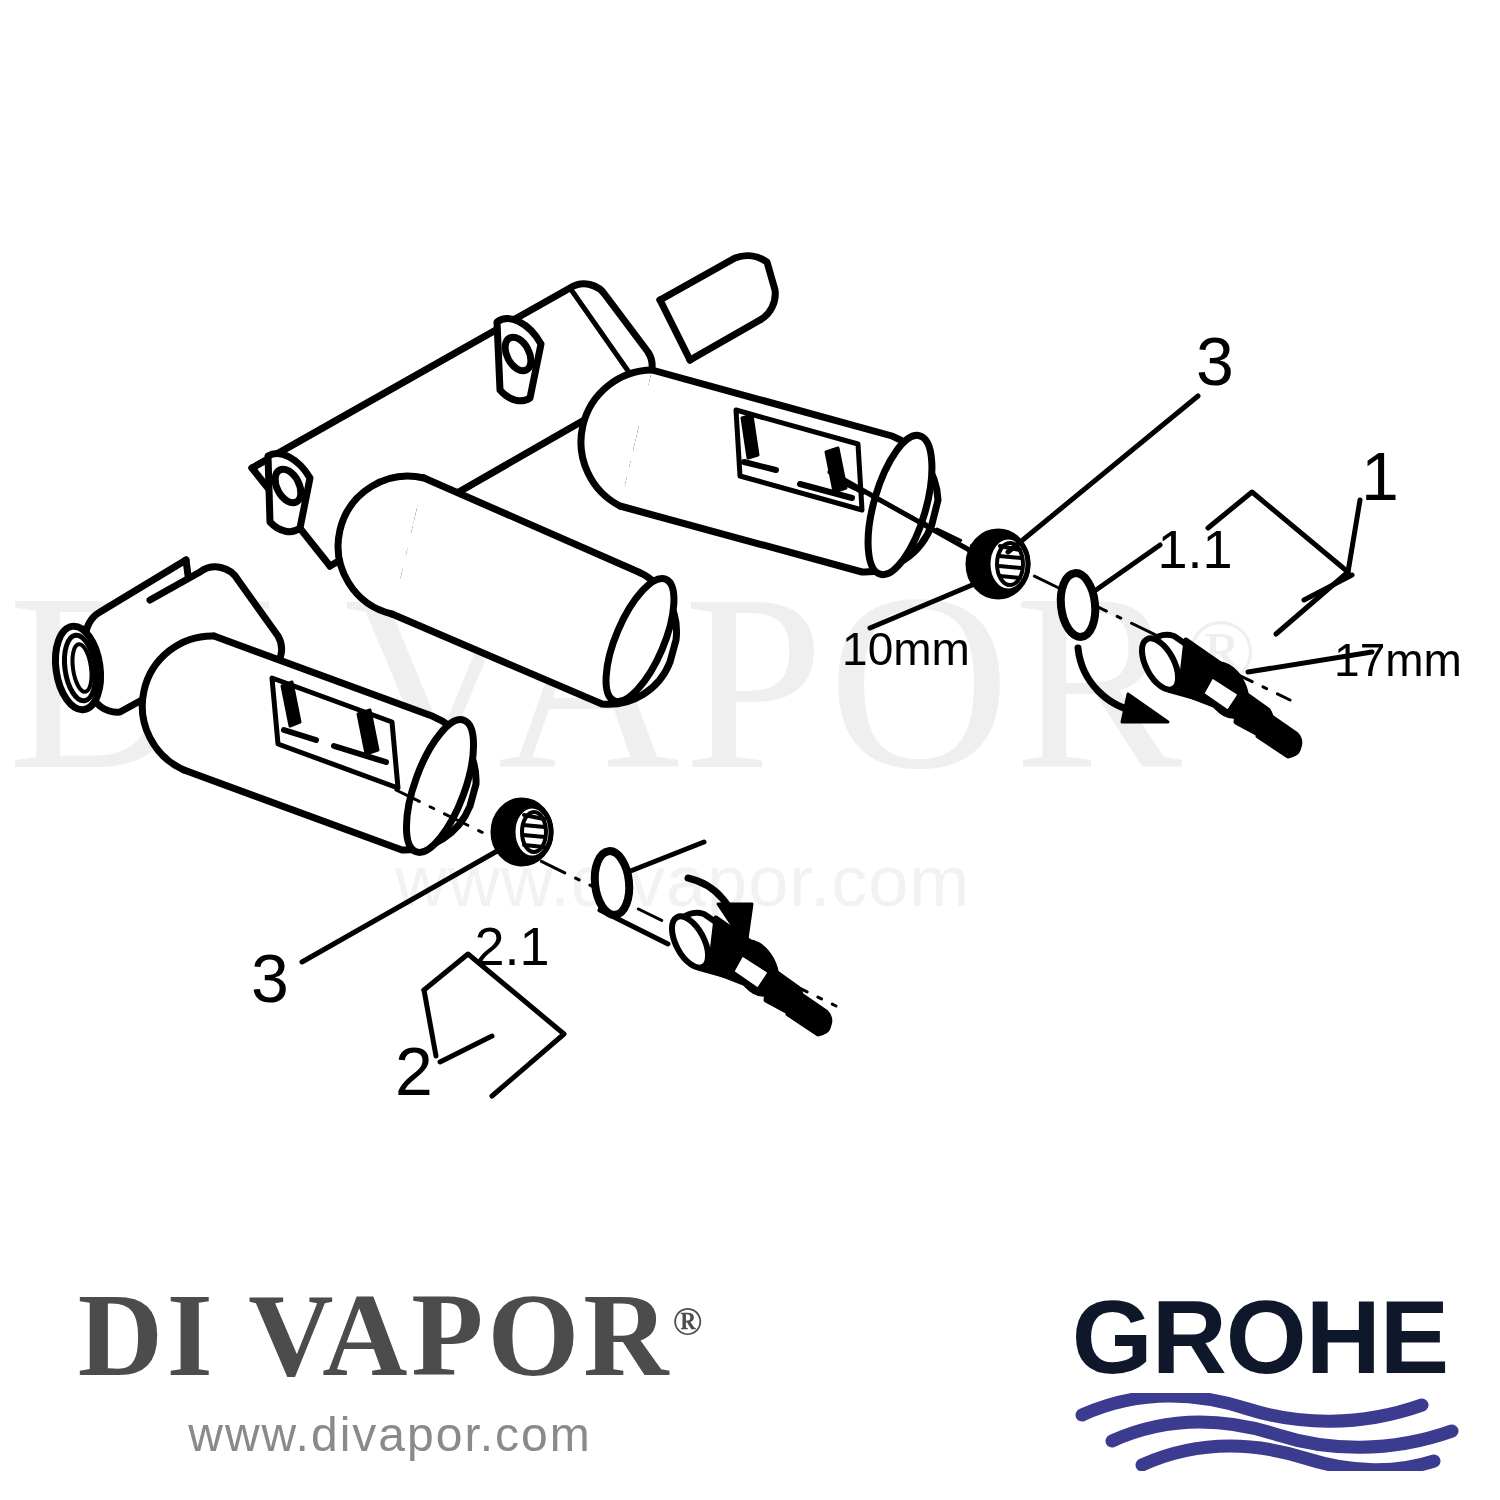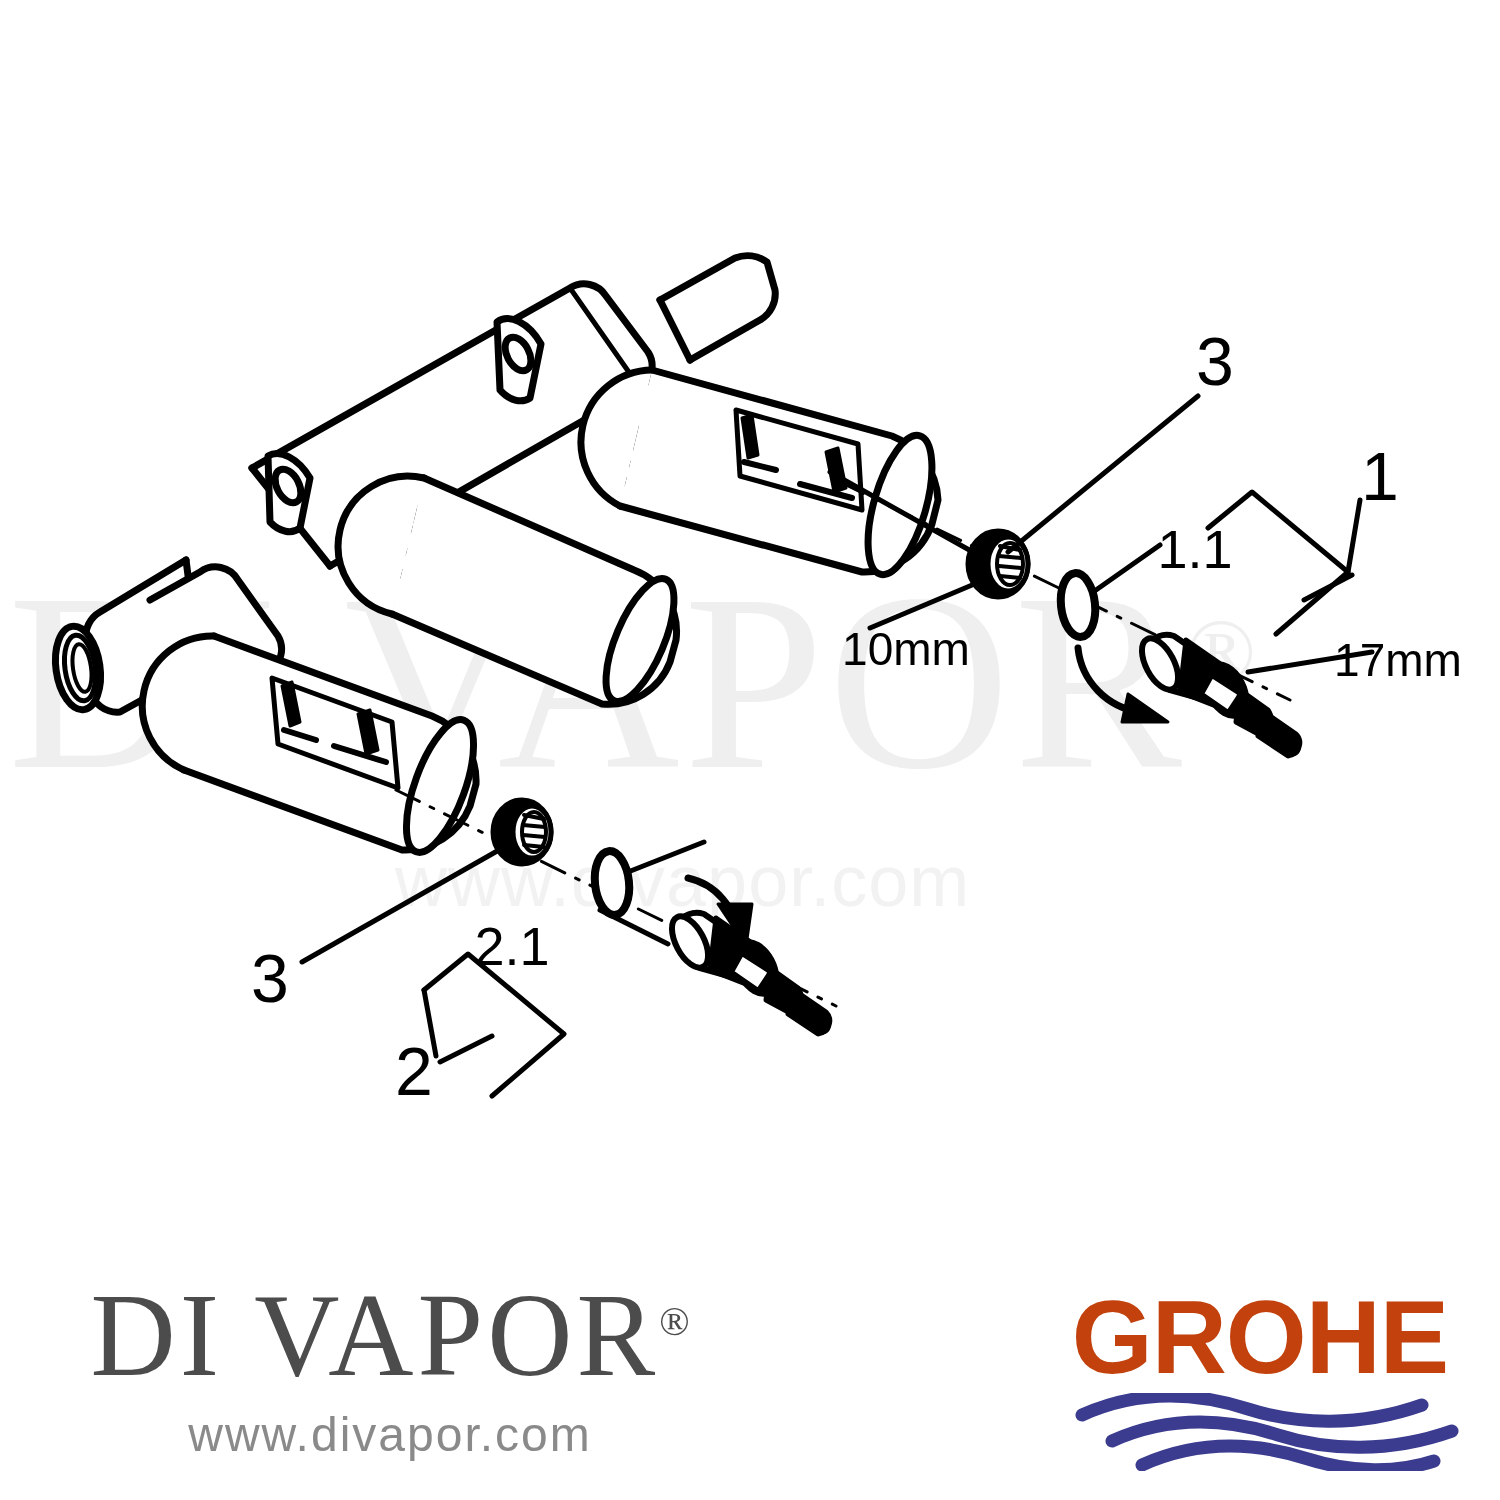--- a/index.html
+++ b/index.html
@@ -84,20 +84,21 @@
     height: 200px;
   }
   .divapor-word {
     font-family: "Liberation Serif", serif;
     font-size: 118px;
     color: #4c4c4c;
     letter-spacing: 4px;
     white-space: nowrap;
     line-height: 1;
     text-align: center;
+    font-weight: bold;
   }
   .divapor-reg {
     font-size: 40px;
     vertical-align: super;
     letter-spacing: 0;
   }
   .divapor-url {
     font-family: "Liberation Sans", sans-serif;
     font-size: 48px;
     color: #8a8a8a;
@@ -308,21 +309,21 @@
   </svg>
 
   <div class="footer">
 
     <div class="divapor-logo">
       <div class="divapor-word"><span>DI VAPOR</span><span class="divapor-reg">®</span></div>
       <div class="divapor-url">www.divapor.com</div>
     </div>
 
     <div class="grohe-logo">
-      <div class="grohe-word" style="color:#c2410c">GROHE</div>
+      <div class="grohe-word" style="color:#0f172a">GROHE</div>
       <svg width="460" height="78" viewBox="0 0 460 78" style="display:block;margin-top:4px">
         <g fill="none" stroke="#3b3b8f" stroke-width="13" stroke-linecap="round">
           <path d="M 52 22 C 110 -4 168 0 218 16 C 268 32 330 34 392 12"></path>
           <path d="M 82 48 C 140 22 198 26 248 42 C 298 58 360 60 422 38"></path>
           <path d="M 112 72 C 170 46 228 50 278 66 C 322 80 368 80 404 68"></path>
         </g>
       </svg>
     </div>
 
   </div>

